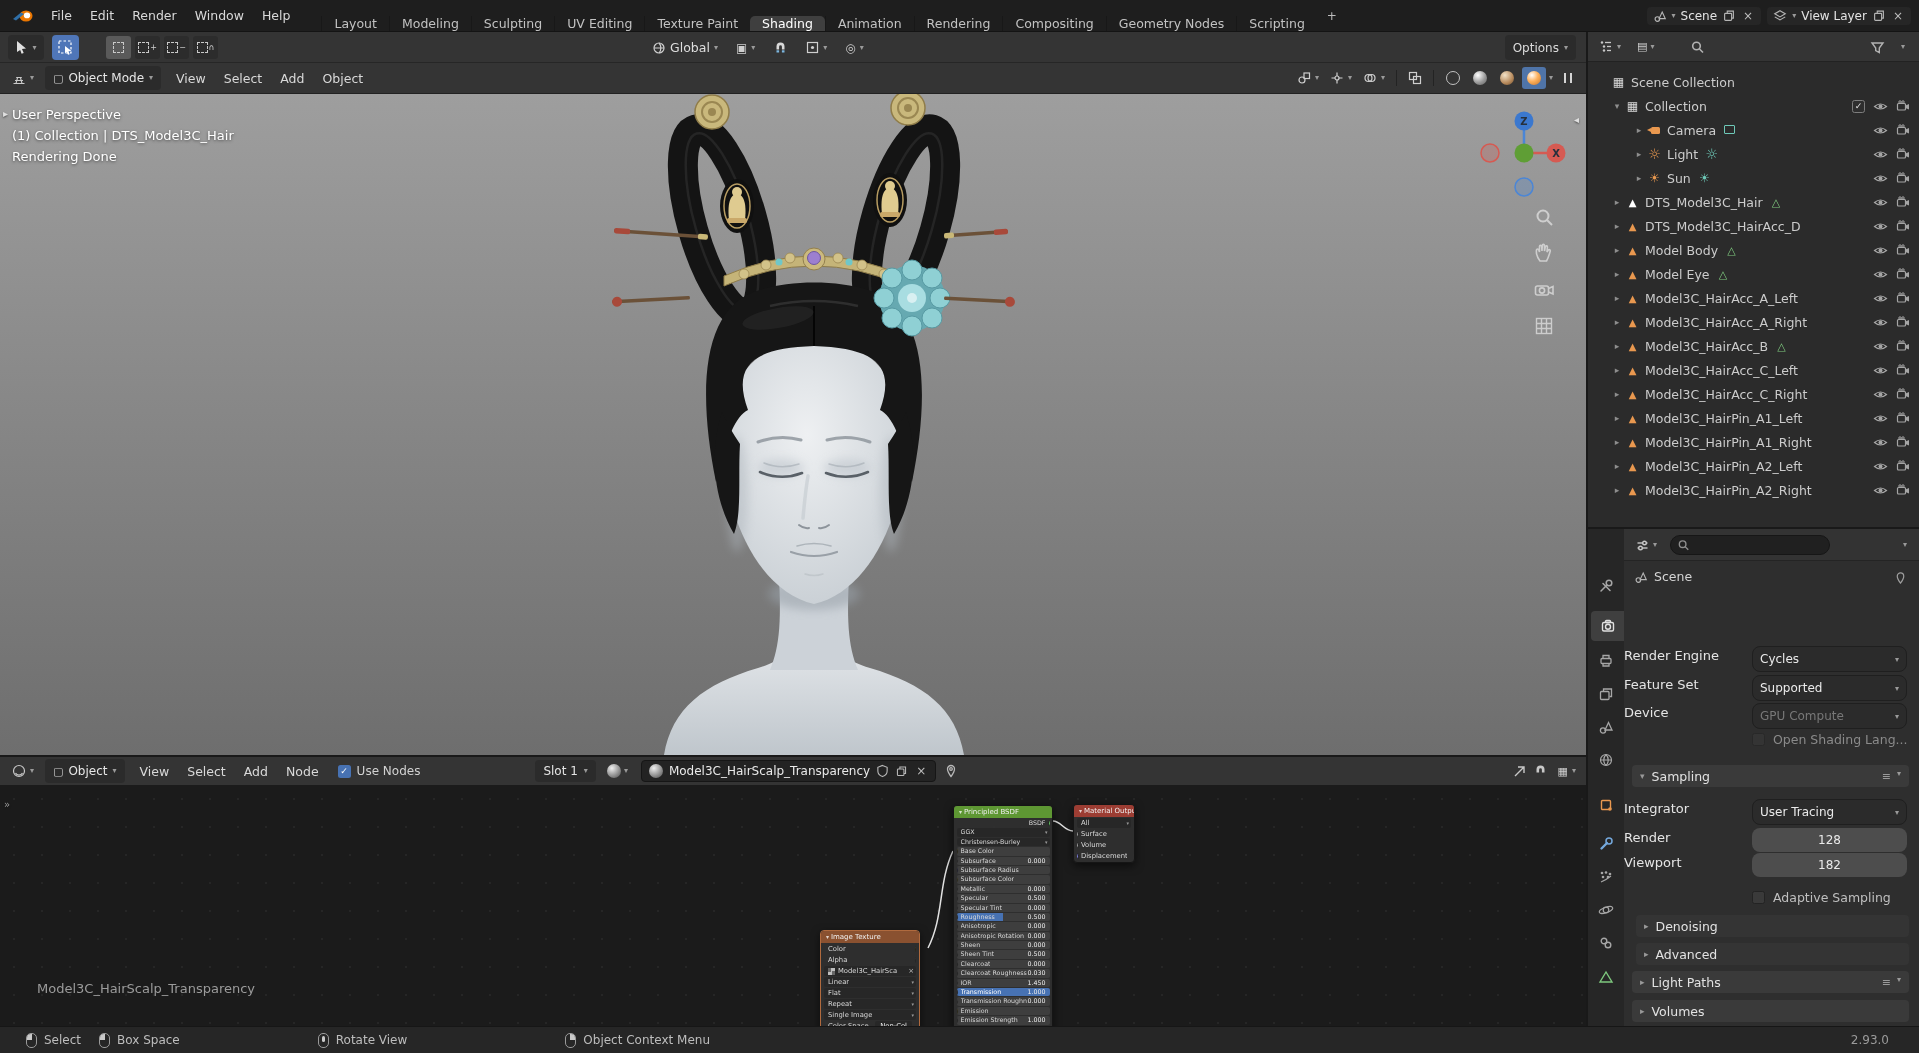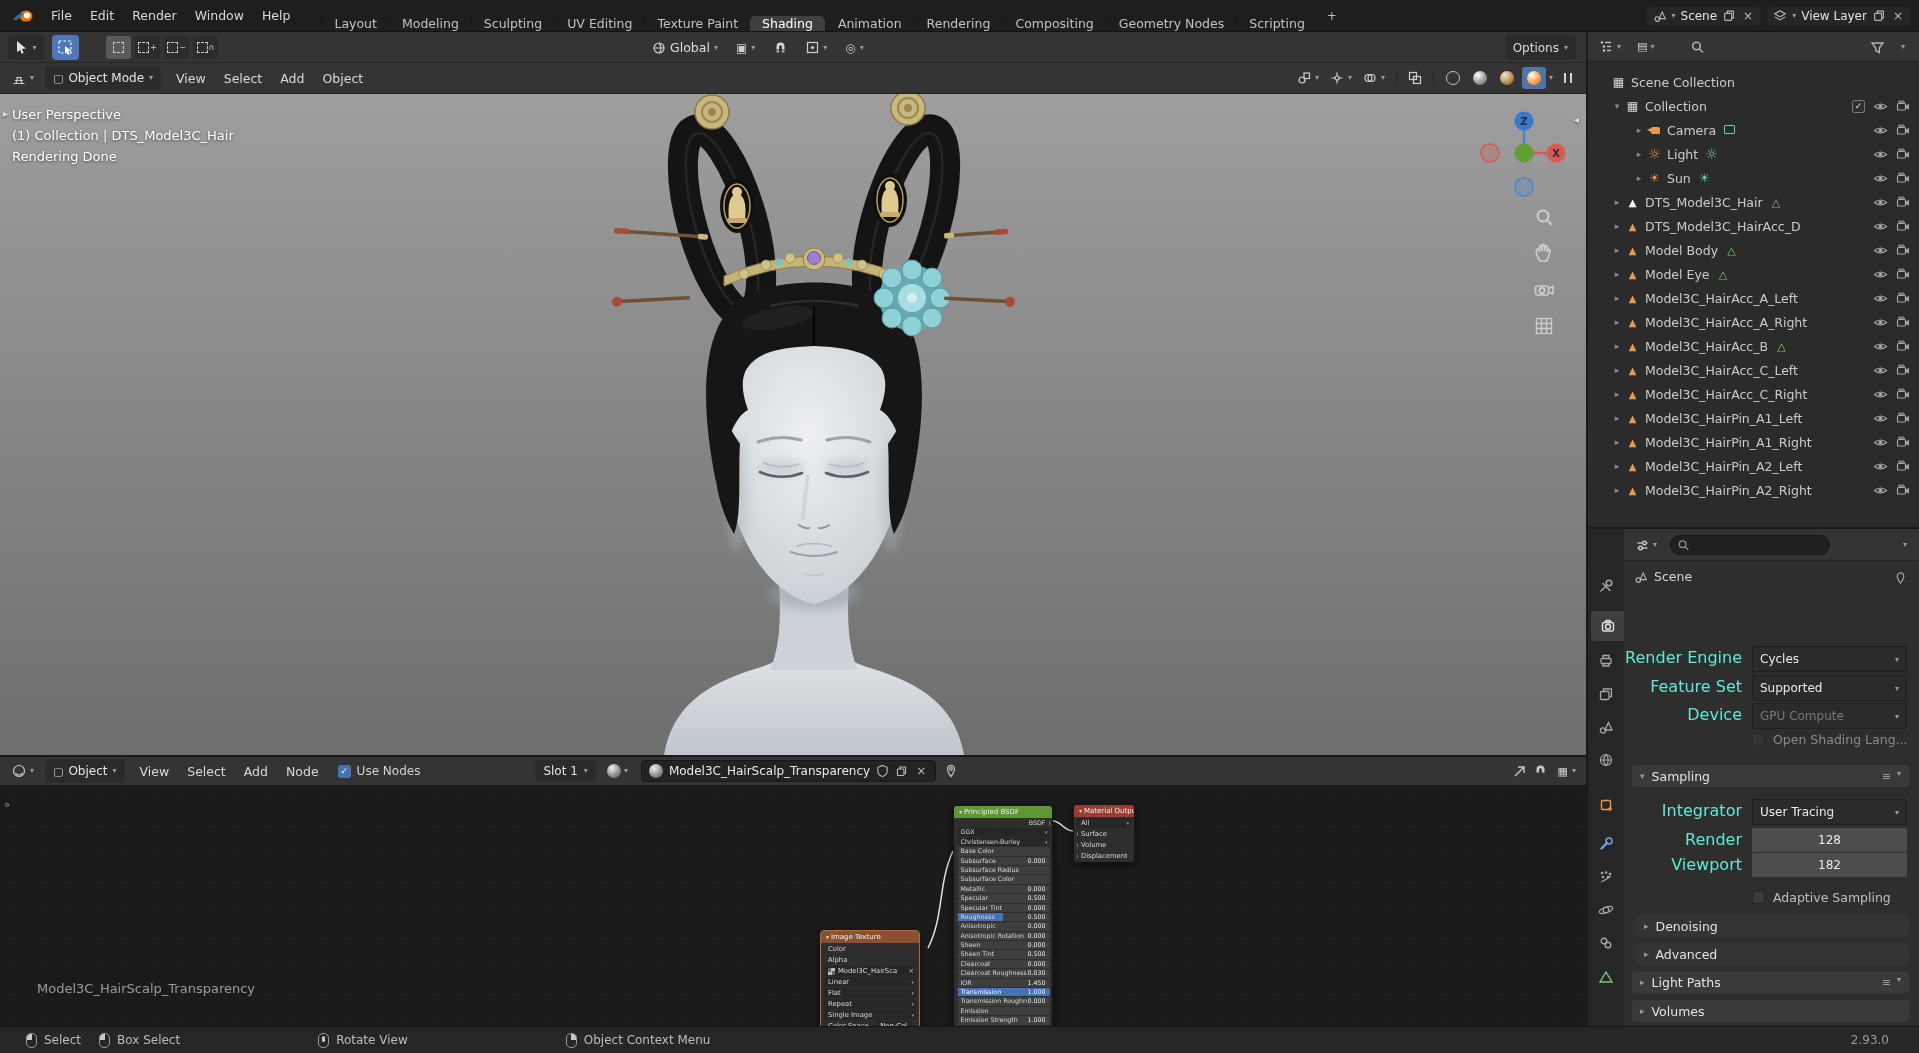--- a/index.html
+++ b/index.html
@@ -105,22 +105,22 @@
   
   .ptabs{position:absolute;left:0;top:0;width:36px;height:100%;background:#262626}
   .ptab{position:absolute;left:0;width:36px;height:30px;display:flex;align-items:center;justify-content:center}
   .ptab.active{background:#3f3f3f;border-radius:4px 0 0 4px;margin-left:3px;width:33px}
   .p-head{position:absolute;left:36px;top:0;right:0;height:32px;background:#333333;border-bottom:1px solid #242424}
   .psearch{position:absolute;left:46px;top:6px;width:160px;height:20px;background:#202020;border:1px solid #161616;
     border-radius:10px;display:flex;align-items:center;padding:0 6px}
   .pcontent{position:absolute;left:36px;top:32px;right:0;bottom:0}
   .pbread{position:absolute;left:10px;top:8px;display:flex;align-items:center;gap:6px;color:#d5d5d5;font-size:12.5px}
   .prow2{position:absolute;left:0;right:0;height:20px}
-  .plabel{position:absolute;left:0;width:118px;text-align:right;top:2px;color:#5eead4;font-size:16px}
-  .pwidget{position:absolute;left:128px;width:155px;height:19px;border-radius:1px;display:flex;align-items:center;
+  .plabel{position:absolute;left:0;width:118px;text-align:left;top:2px;color:#e5e5e5;font-size:13px}
+  .pwidget{position:absolute;left:128px;width:155px;height:19px;border-radius:8px;display:flex;align-items:center;
     padding:12px 7px;font-size:12px;color:#eaeaea}
   .pdrop{background:#2b2b2b;border:1px solid #1f1f1f}
   .pdrop::after{content:"▾";margin-left:auto;font-size:8px;color:#9a9a9a}
   .pdrop.disabled{color:#787878}
   .pnum{background:#4d4d4d;justify-content:center}
   .pcheck{position:absolute;left:128px;top:3px;width:13px;height:13px;border-radius:2.5px;background:#3a3a3a;border:1px solid #232323}
   .pcheck-label{position:absolute;left:149px;top:2px;color:#bfbfbf;font-size:12.5px}
   .pcheck-label.dim{color:#8a8a8a}
   .ppanel{position:absolute;left:8px;right:10px;height:22px;background:#3a3a3a;border-radius:4px;display:flex;
     align-items:center;gap:7px;padding:0 8px;color:#e2e2e2;font-size:12.5px}
@@ -1451,21 +1451,21 @@
 <div id="statusbar">
   <div class="hints">
 
       <div class="hint" data-group="lmb">
         <span class="mouse" data-btn="left"></span>
         <span>Select</span>
       </div>
 
       <div class="hint" data-group="lmb">
         <span class="mouse" data-btn="left"></span>
-        <span>Box Select</span>
+        <span>Box Space</span>
       </div>
 
       <div class="hint" data-group="mmb">
         <span class="mouse" data-btn="middle"></span>
         <span>Rotate View</span>
       </div>
 
       <div class="hint" data-group="rmb">
         <span class="mouse" data-btn="right"></span>
         <span>Object Context Menu</span>

